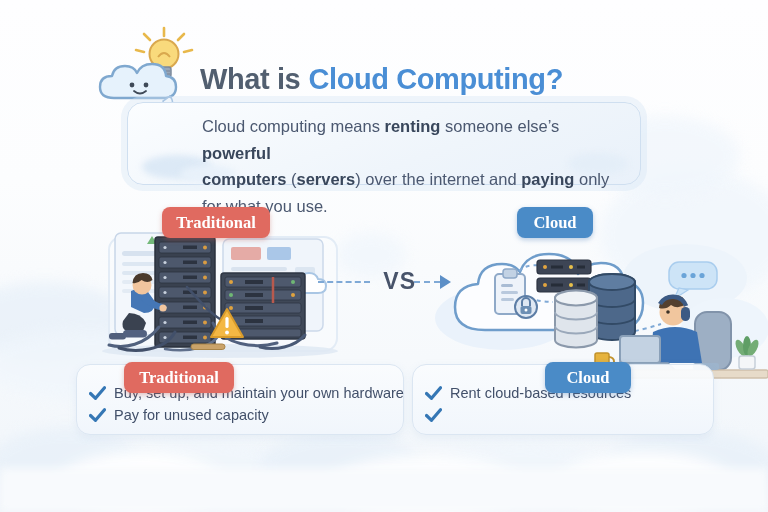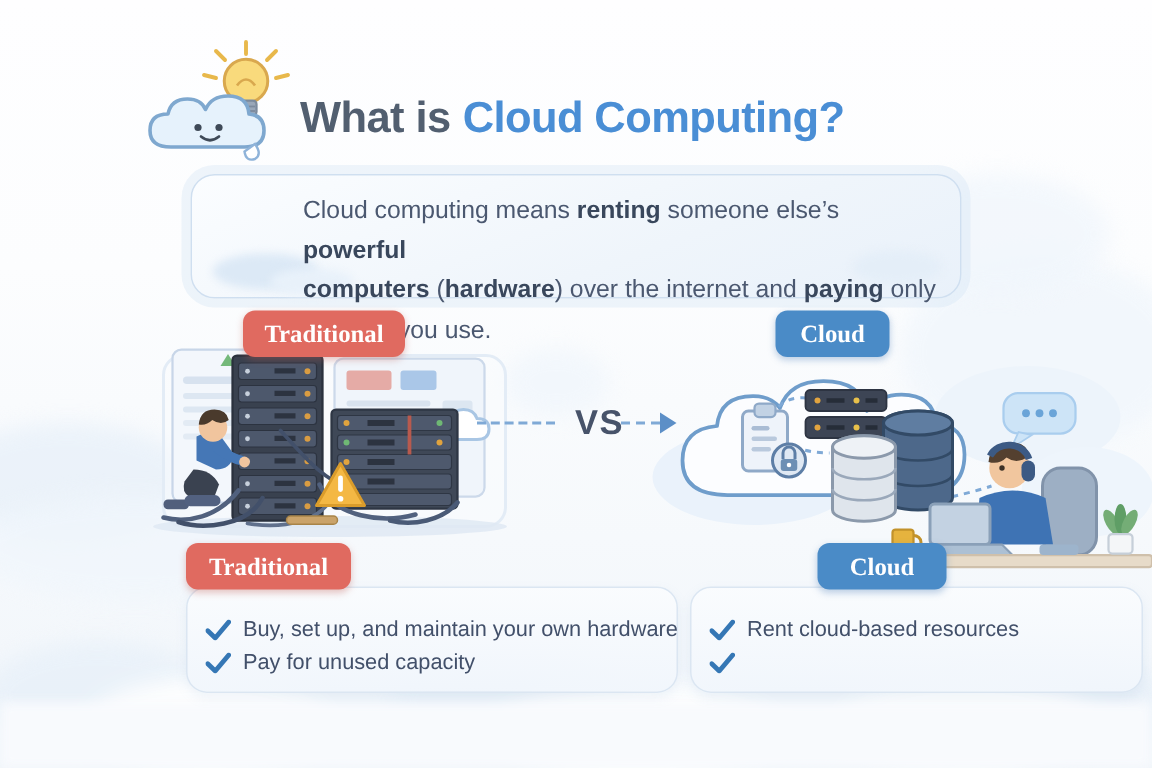--- a/index.html
+++ b/index.html
@@ -17,21 +17,21 @@
   .bg-cloud.white{background:#ffffff;opacity:.95;}
   .bottom-wash{position:absolute;left:0;top:468px;width:768px;height:44px;background:#f8fafd;filter:blur(4px);}
 
   
   .mascot{position:absolute;left:92px;top:26px;width:122px;height:82px;}
   .title{position:absolute;left:200px;top:44px;font-size:29px;font-weight:bold;letter-spacing:-0.4px;color:var(--title-text);white-space:nowrap;}
   .title .hl{color:var(--title-highlight);margin-left:0.28em;}
 
   
   .intro-box{
-    position:absolute;left:127px;top:116px;width:512px;height:81px;border-radius:16px;
+    position:absolute;left:127px;top:102px;width:512px;height:81px;border-radius:16px;
     background:linear-gradient(160deg,#fbfdff 0%,#eff5fb 60%,#e9f1fa 100%);
     border:1.5px solid #cfdff0; box-shadow:0 0 0 6px rgba(214,229,244,.38);
   }
   .intro-box .puff{position:absolute;border-radius:50%;background:#dce9f6;filter:blur(3px);}
   .intro-text{
     position:absolute;left:74px;top:10px;width:430px;margin:0;
     font-size:16.5px;line-height:26.5px;color:var(--body-text);
   }
   .intro-text b{color:#39475c;}
 
@@ -53,23 +53,23 @@
   .dash-right{position:absolute;left:414px;top:281px;width:26px;border-top:2.5px dashed var(--dash);z-index:4;}
   .arrow-head{position:absolute;left:440px;top:275px;width:0;height:0;border-top:7px solid transparent;border-bottom:7px solid transparent;border-left:11px solid #5c8fc7;z-index:4;}
 
   
   .scene-panel{position:absolute;left:108px;top:236px;width:226px;height:112px;border:2px solid #e3ecf6;border-radius:14px;background:rgba(250,252,254,.5);z-index:1;}
   .scene-left{position:absolute;left:95px;top:227px;width:245px;height:132px;z-index:2;}
   .scene-right{position:absolute;left:423px;top:220px;width:345px;height:172px;z-index:2;}
 
   
   .card{
-    position:absolute;top:391px;height:69px;border-radius:14px;z-index:5;
+    position:absolute;top:364px;height:69px;border-radius:14px;z-index:5;
     background:linear-gradient(180deg,rgba(250,252,254,.94),rgba(241,246,252,.94));
-    border:1.5px solid #dbe6f2;box-shadow:0 3px 8px rgba(140,170,205,.12);margin-left:48px;
+    border:1.5px solid #dbe6f2;box-shadow:0 3px 8px rgba(140,170,205,.12);
   }
   .card-left{left:76px;width:326px;}
   .card-right{left:412px;width:300px;}
   .checklist{list-style:none;margin:0;padding:17px 0 0 12px;}
   .check-item{display:flex;align-items:center;gap:8px;height:22px;}
   .check-item svg{flex:0 0 auto;}
   .check-text{font-size:14.5px;color:#42506a;white-space:nowrap;}
 </style>
 </head>
 <body>
@@ -115,21 +115,21 @@
         <path d="M78,70 q5,7 0,10 q-6,2 -7,-5 z" fill="#ffffff" stroke="#8fb3d9" stroke-width="1.6"></path>
       </g>
     </svg>
   </div>
   <h1 class="title"><span>What is</span><span class="hl">Cloud Computing?</span></h1>
 
   <section class="intro-box">
     <div class="puff" style="left:14px;top:52px;width:70px;height:24px;"></div>
     <div class="puff" style="left:52px;top:62px;width:56px;height:18px;background:#e8f1fa;"></div>
     <div class="puff" style="left:440px;top:50px;width:60px;height:22px;background:#e4eef8;"></div>
-    <p class="intro-text"><span>Cloud computing means </span><b>renting</b><span> someone else’s </span><b>powerful</b><br><b>computers</b><span> (</span><b>hardware</b><span>) over the internet and </span><b>paying</b><span> only</span><br><span>for what you use.</span></p>
+    <p class="intro-text"><span>Cloud computing means </span><b>renting</b><span> someone else’s </span><b>powerful</b><br><b>computers</b><span> (</span><b>servers</b><span>) over the internet and </span><b>paying</b><span> only</span><br><span>for what you use.</span></p>
   </section>
 
   <div class="badge red badge-trad-top">Traditional</div>
   <div class="badge blue badge-cloud-top">Cloud</div>
   <div class="vs">VS</div>
   <div class="dash-left"></div>
   <div class="dash-right"></div>
   <div class="arrow-head"></div>
 
   <div class="scene-panel"></div>

